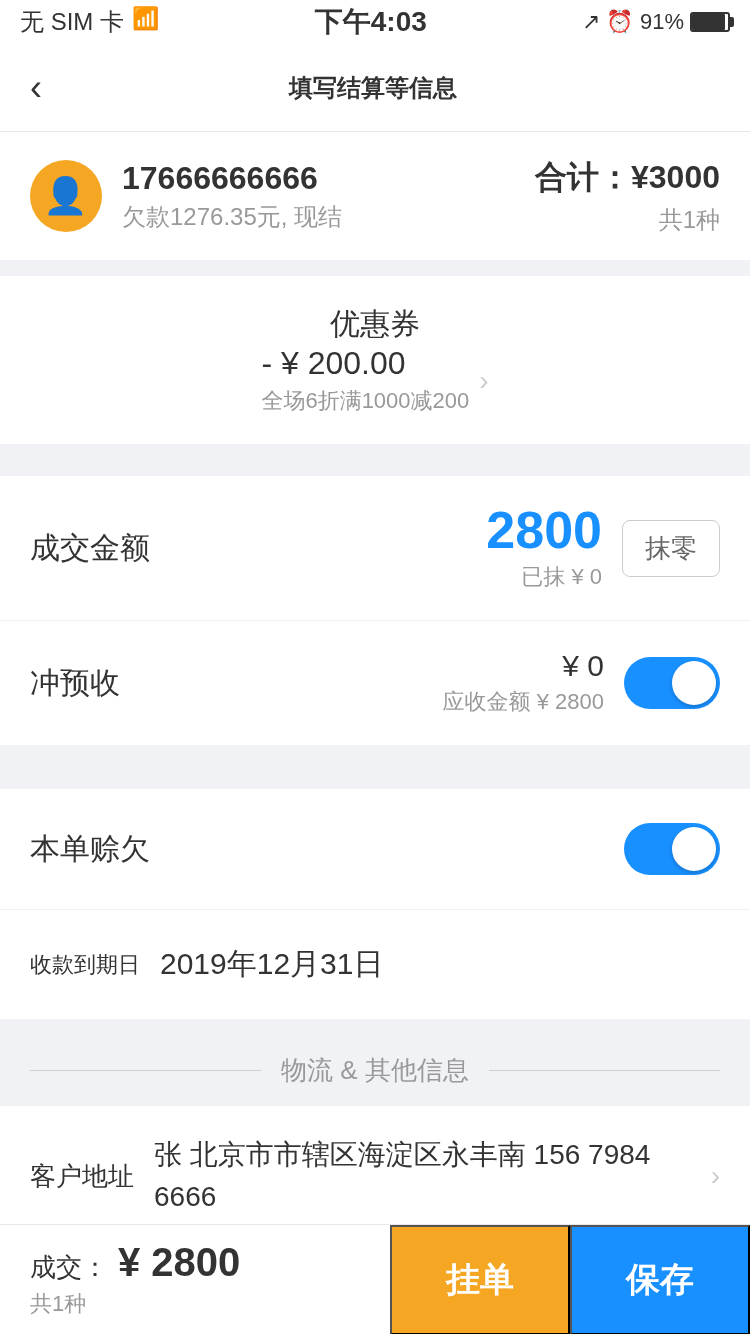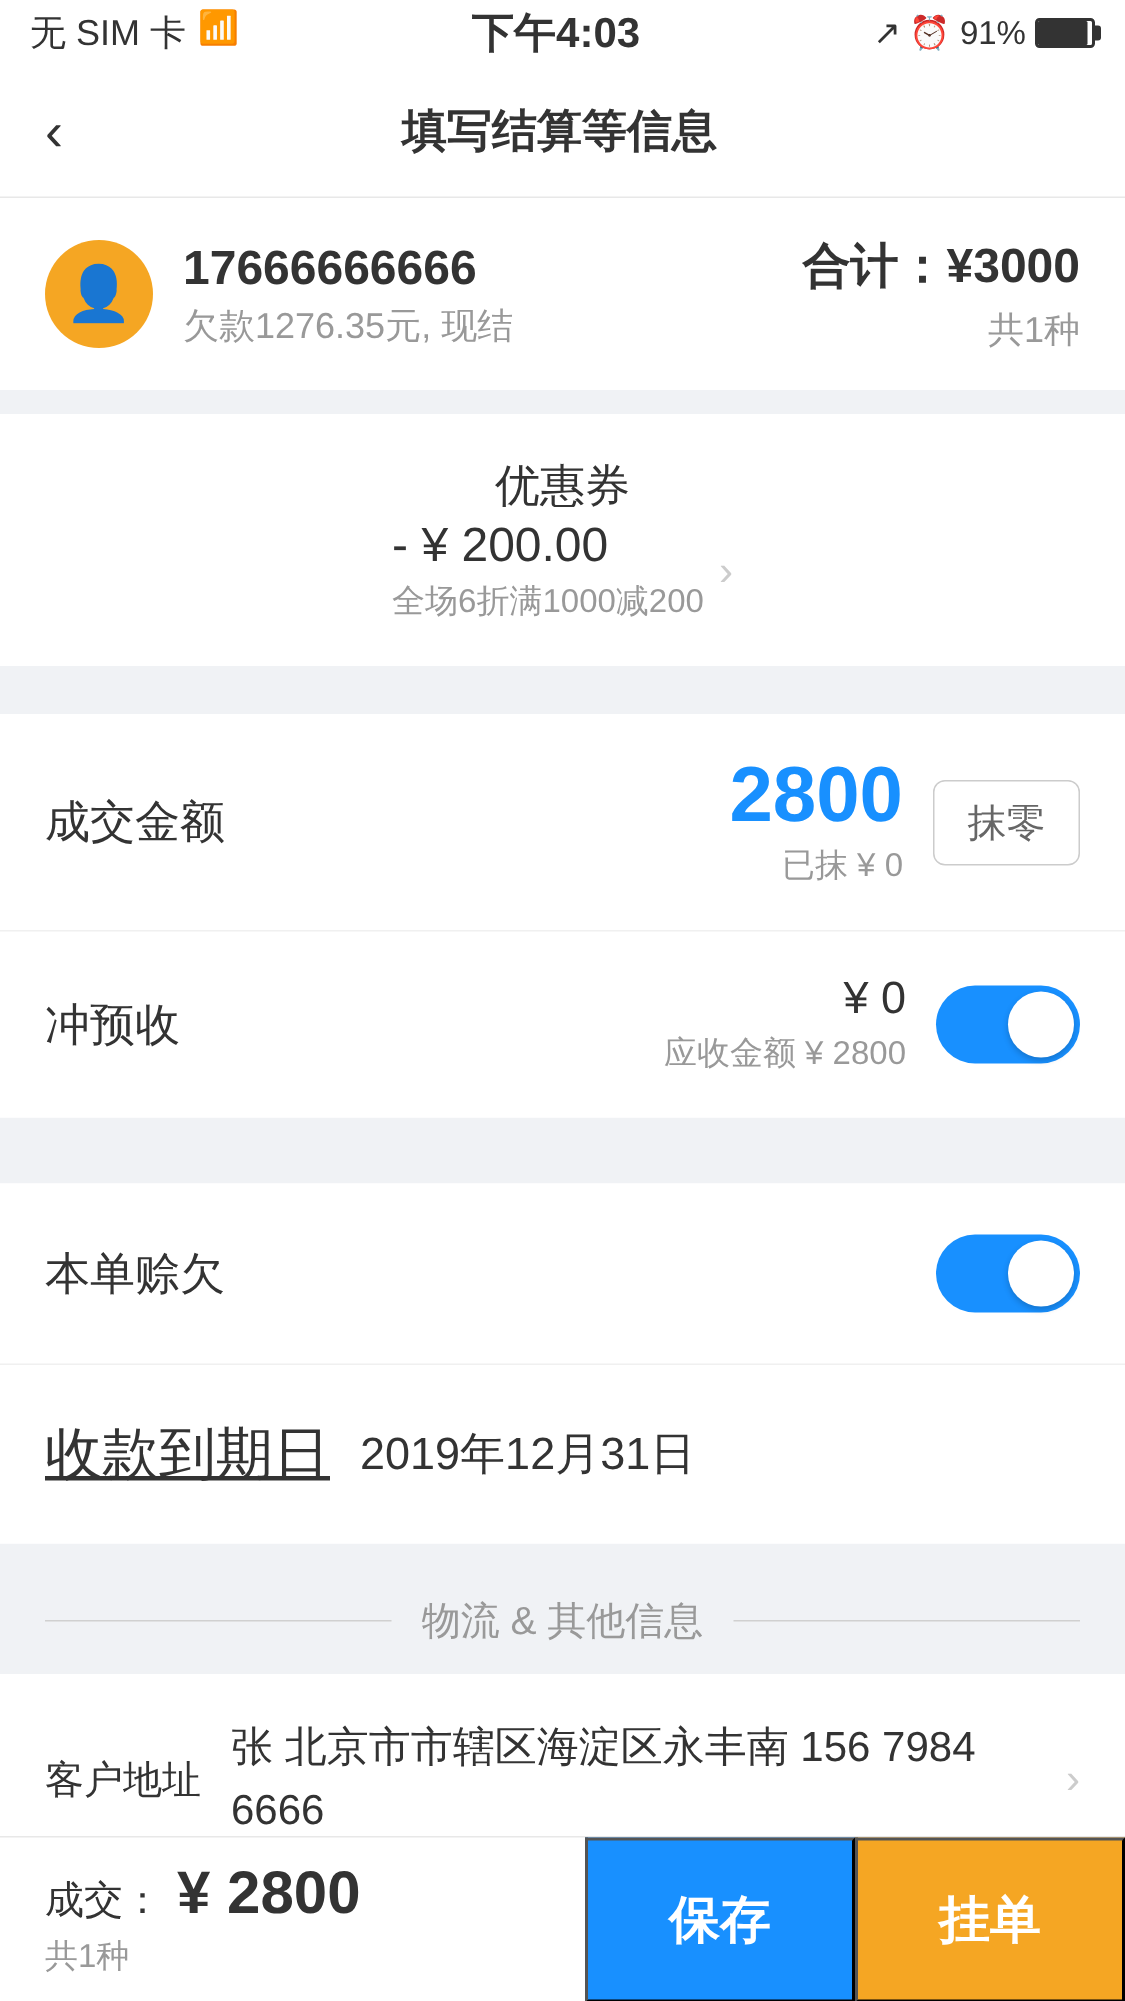--- a/index.html
+++ b/index.html
@@ -53,21 +53,21 @@
     }
     .back-btn {
       font-size: 36px;
       color: #333;
       cursor: pointer;
       margin-right: 20px;
     }
     .header-title {
       flex: 1;
       text-align: center;
-      font-size: 30px;
+      font-size: 24px;
       font-weight: 600;
       color: #333;
       margin-right: 36px;
     }
 
     
     .section-card {
       background: #fff;
       margin-bottom: 16px;
     }
@@ -176,21 +176,21 @@
     .credit-label { font-size: 30px; color: #333; }
 
     
     .due-date-row {
       background: #fff;
       padding: 34px 30px;
       display: flex;
       align-items: center;
       border-top: 1px solid #f0f0f0;
     }
-    .due-date-label { font-size: 38px; color: #333; margin-right: 20px; text-decoration: underline; }
+    .due-date-label { font-size: 22px; color: #333; margin-right: 20px; }
     .due-date-value { font-size: 30px; color: #333; }
 
     
     .logistics-divider {
       background: #f0f2f5;
       padding: 18px 30px;
       display: flex;
       align-items: center;
       justify-content: center;
       gap: 20px;
@@ -356,15 +356,15 @@
 <div class="empty-area"></div>
 
 <div class="bottom-bar">
   <div class="bottom-info">
     <div class="bottom-total-row">
       <span class="bottom-label">成交：</span>
       <span class="bottom-amount">¥ 2800</span>
     </div>
     <div class="bottom-count">共1种</div>
   </div>
+  <button class="bottom-btn btn-pending">挂单</button>
   <button class="bottom-btn btn-save">保存</button>
-  <button class="bottom-btn btn-pending">挂单</button>
 </div>
 
 </body></html>

